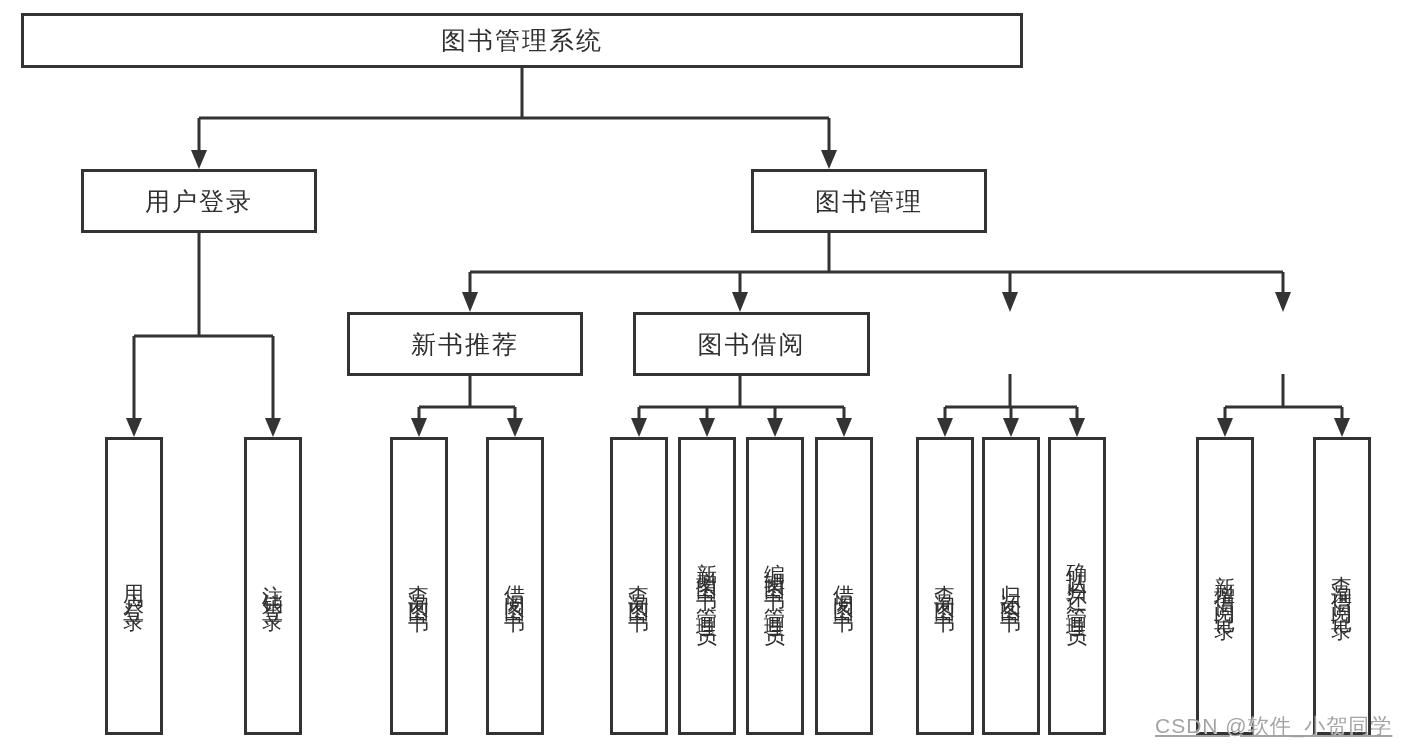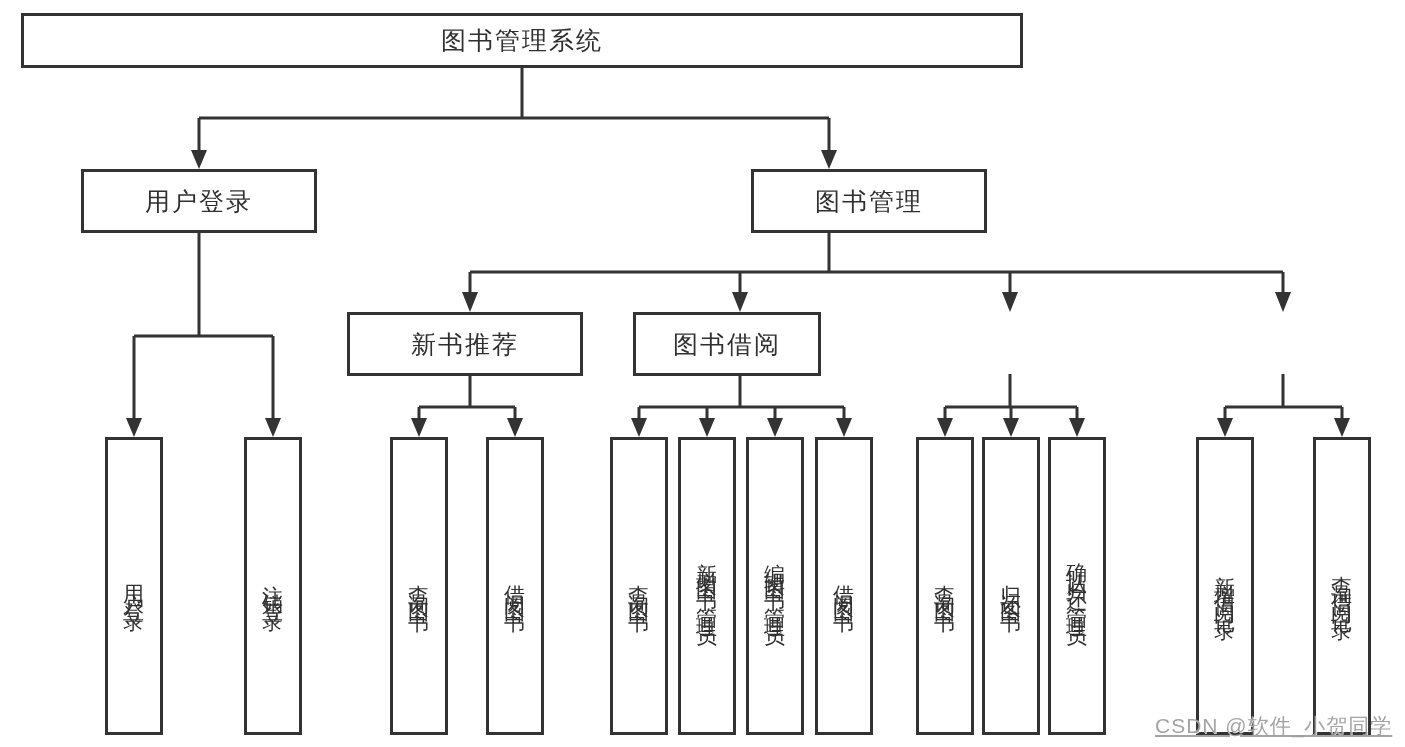--- a/index.html
+++ b/index.html
@@ -95,21 +95,21 @@
       M1217 418 L1233 418 L1225 437 Z
       M1334 418 L1350 418 L1342 437 Z"></path>
   </svg>
 
   <div class="box" style="left:21px;top:13px;width:1002px;height:55px;">图书管理系统</div>
 
   <div class="box" style="left:81px;top:169px;width:236px;height:64px;">用户登录</div>
   <div class="box" style="left:711px;top:169px;width:236px;height:64px;margin-left:40px;">图书管理</div>
 
   <div class="box" style="left:347px;top:312px;width:236px;height:64px;">新书推荐</div>
-  <div class="box" style="left:633px;top:312px;width:188px;height:64px;font-family:Liberation Serif, serif;">图书借阅</div>
+  <div class="box" style="left:633px;top:312px;width:237px;height:64px;font-family:Liberation Serif, serif;">图书借阅</div>
 
   <div class="box vbox" style="left:105px;top:437px;width:58px;height:298px;">用户登录</div>
   <div class="box vbox" style="left:244px;top:437px;width:58px;height:298px;">注销登录</div>
 
   <div class="box vbox" style="left:390px;top:437px;width:58px;height:298px;">查询图书</div>
   <div class="box vbox" style="left:486px;top:437px;width:58px;height:298px;">借阅图书</div>
 
   <div class="box vbox" style="left:610px;top:437px;width:58px;height:298px;">查询图书</div>
   <div class="box vbox" style="left:678px;top:437px;width:58px;height:298px;">新增图书（管理员）</div>
   <div class="box vbox" style="left:746px;top:437px;width:58px;height:298px;">编辑图书（管理员）</div>

